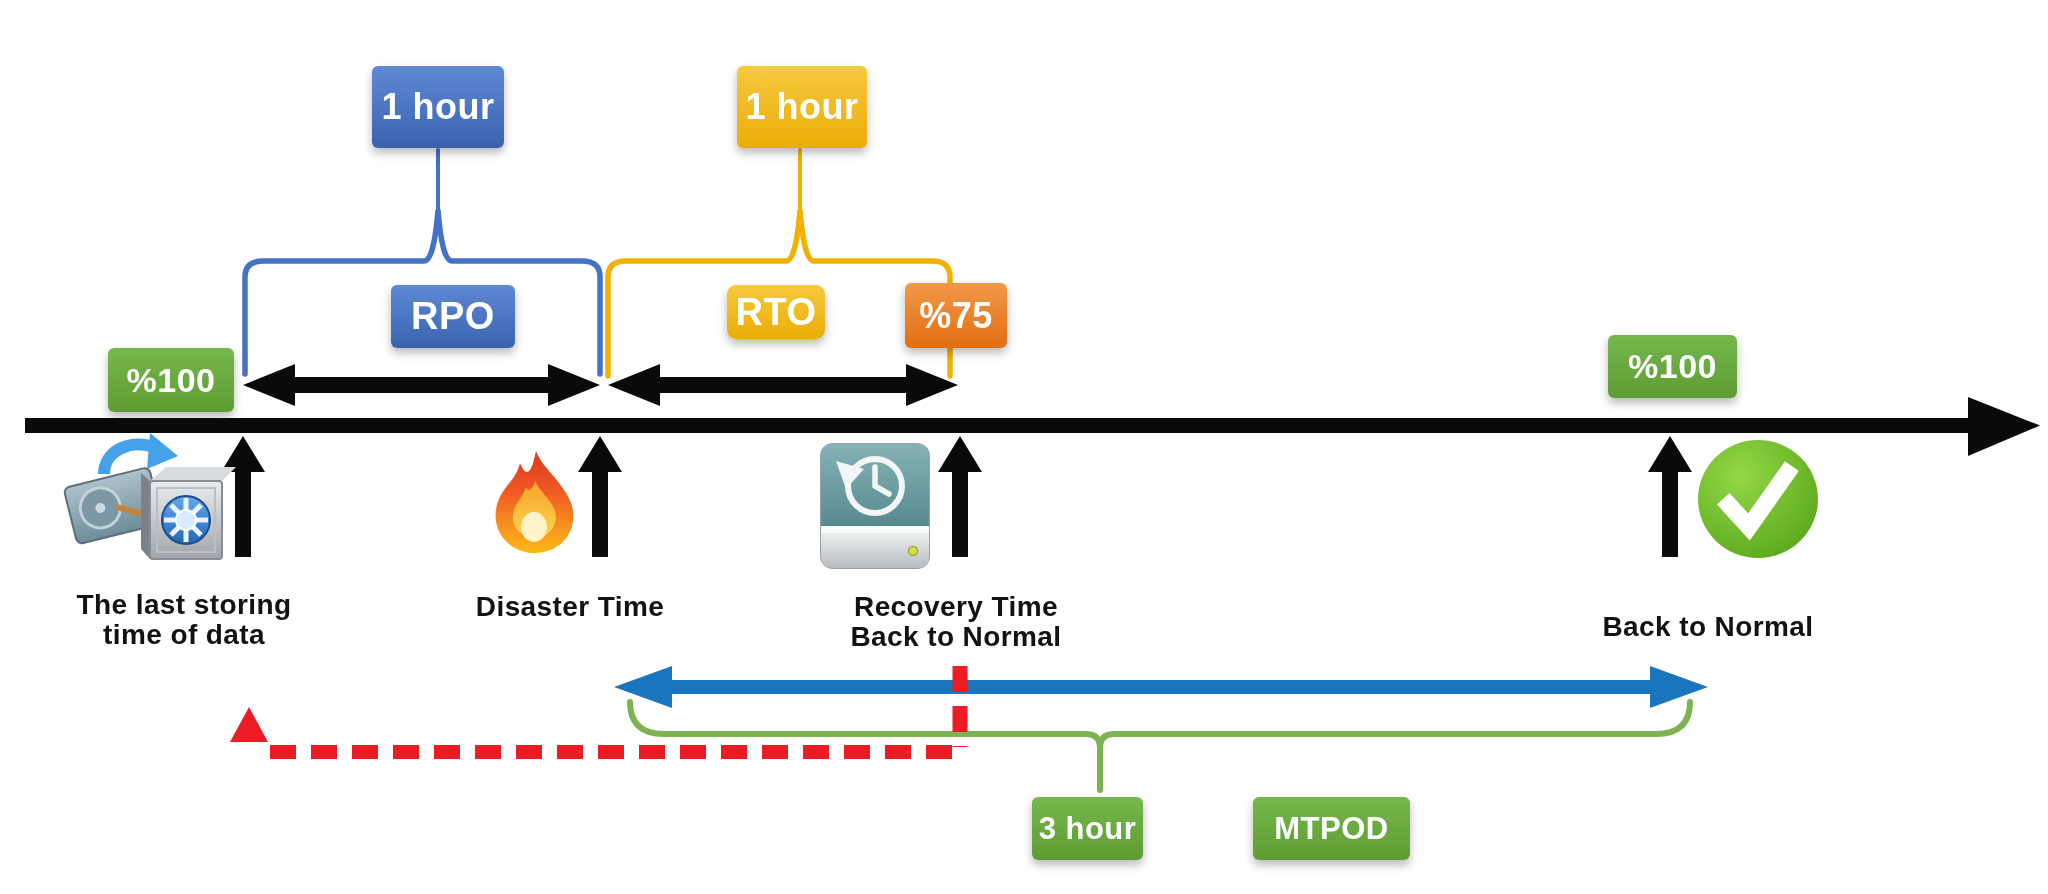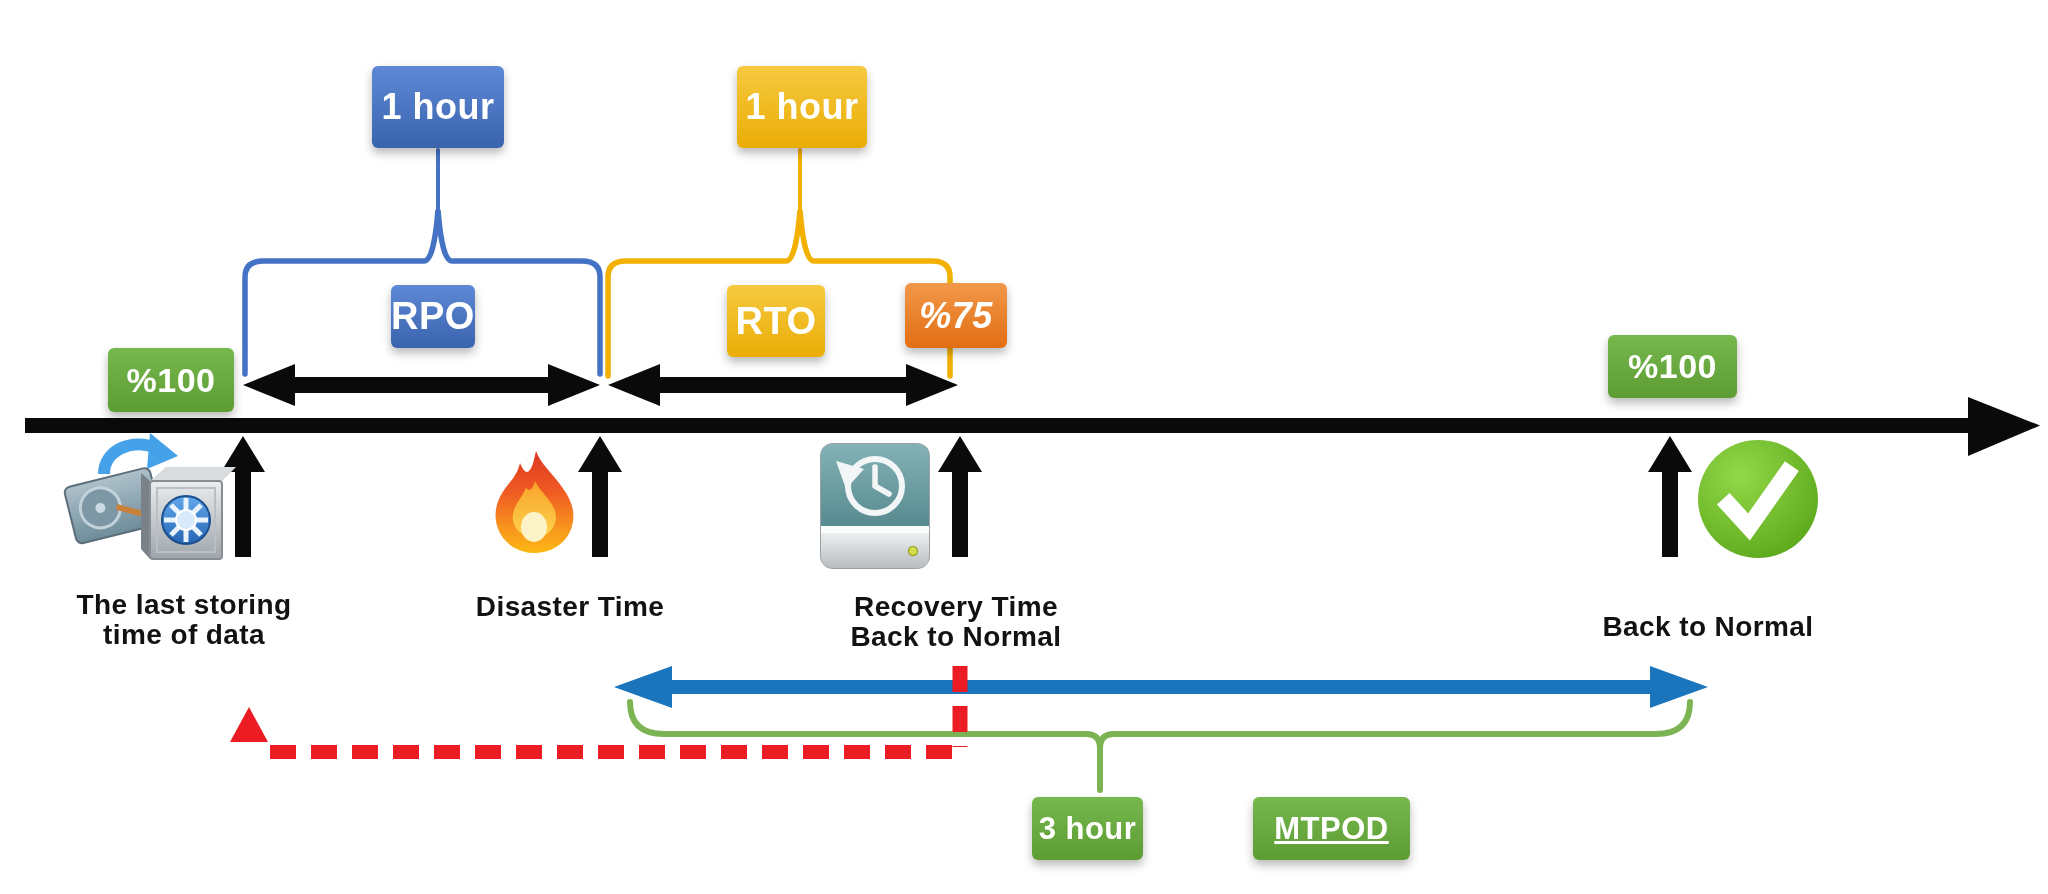--- a/index.html
+++ b/index.html
@@ -9,21 +9,21 @@
   }
   .art{position:absolute;left:0;top:0;width:2048px;height:894px;}
   .badge{
     position:absolute;display:flex;align-items:center;justify-content:center;
     color:#fff;font-weight:bold;border-radius:6px;
     box-shadow:0 5px 10px rgba(0,0,0,.28);
     letter-spacing:.5px;white-space:nowrap;text-align:center;
   }
   .badge-blue  {background:linear-gradient(180deg,var(--blue-light,#5E89D4),var(--blue,#3A63AE));}
   .badge-gold  {background:linear-gradient(180deg,var(--gold-light,#F6C93F),var(--gold,#EAAD06));}
-  .badge-orange{background:linear-gradient(180deg,var(--orange-light,#F2984A),var(--orange,#E26E12));font-style:italic;}
+  .badge-orange{background:linear-gradient(180deg,var(--orange-light,#F2984A),var(--orange,#E26E12));}
   .badge-green {background:linear-gradient(180deg,var(--green-light,#77B84E),var(--green,#5C9C33));}
   .lbl{
     position:absolute;transform:translateX(-50%);text-align:center;
     font-weight:bold;color:#121212;font-size:28px;line-height:1.08;
     white-space:pre-line;letter-spacing:.4px;
   }
 </style>
 </head>
 <body>
 
@@ -147,31 +147,31 @@
       <polygon points="249,707 230,742 268,742" fill="#EC1C24" stroke="none"></polygon>
     </g>
   </svg>
 
   <div class="badge badge-green" style="left:108px;top:348px;width:126px;height:64px;font-size:34px;">%100</div>
 
   <div class="badge badge-blue" style="left:372px;top:66px;width:132px;height:82px;font-size:36px;">1 hour</div>
 
   <div class="badge badge-gold" style="left:737px;top:66px;width:130px;height:82px;font-size:36px;">1 hour</div>
 
-  <div class="badge badge-blue" style="left:391px;top:285px;width:84px;height:63px;font-size:38px;">RPO</div>
+  <div class="badge badge-blue" style="left:391px;top:285px;width:124px;height:63px;font-size:38px;">RPO</div>
 
-  <div class="badge badge-gold" style="left:727px;top:285px;width:98px;height:72px;font-size:38px;">RTO</div>
+  <div class="badge badge-gold" style="left:727px;top:285px;width:98px;height:54px;font-size:38px;border-radius:9px;">RTO</div>
 
   <div class="badge badge-orange" style="left:905px;top:283px;width:102px;height:65px;font-size:36px;">%75</div>
 
   <div class="badge badge-green" style="left:1608px;top:335px;width:129px;height:63px;font-size:34px;">%100</div>
 
   <div class="badge badge-green" style="left:1032px;top:797px;width:111px;height:63px;font-size:31px;">3 hour</div>
 
-  <div class="badge badge-green" style="left:1253px;top:797px;width:157px;height:63px;font-size:31px;text-decoration:underline;">MTPOD</div>
+  <div class="badge badge-green" style="left:1253px;top:797px;width:157px;height:63px;font-size:31px;">MTPOD</div>
 
   <div class="lbl" style="left:156px;top:590px;margin-left:28px;">The last storing
 time of data</div>
 
   <div class="lbl" style="left:558px;top:592px;margin-left:12px;">Disaster Time</div>
 
   <div class="lbl" style="left:956px;top:592px;">Recovery Time
 Back to Normal</div>
 
   <div class="lbl" style="left:1708px;top:612px;">Back to Normal</div>

